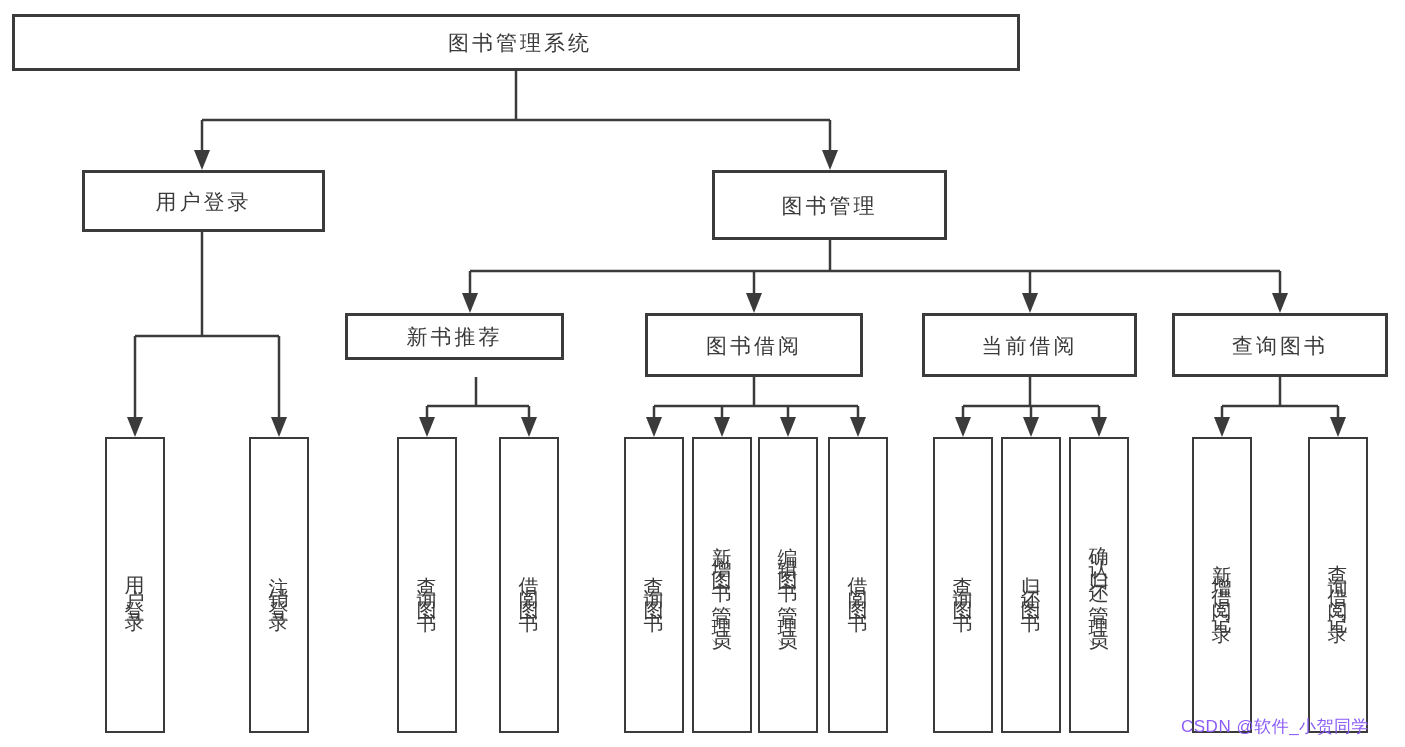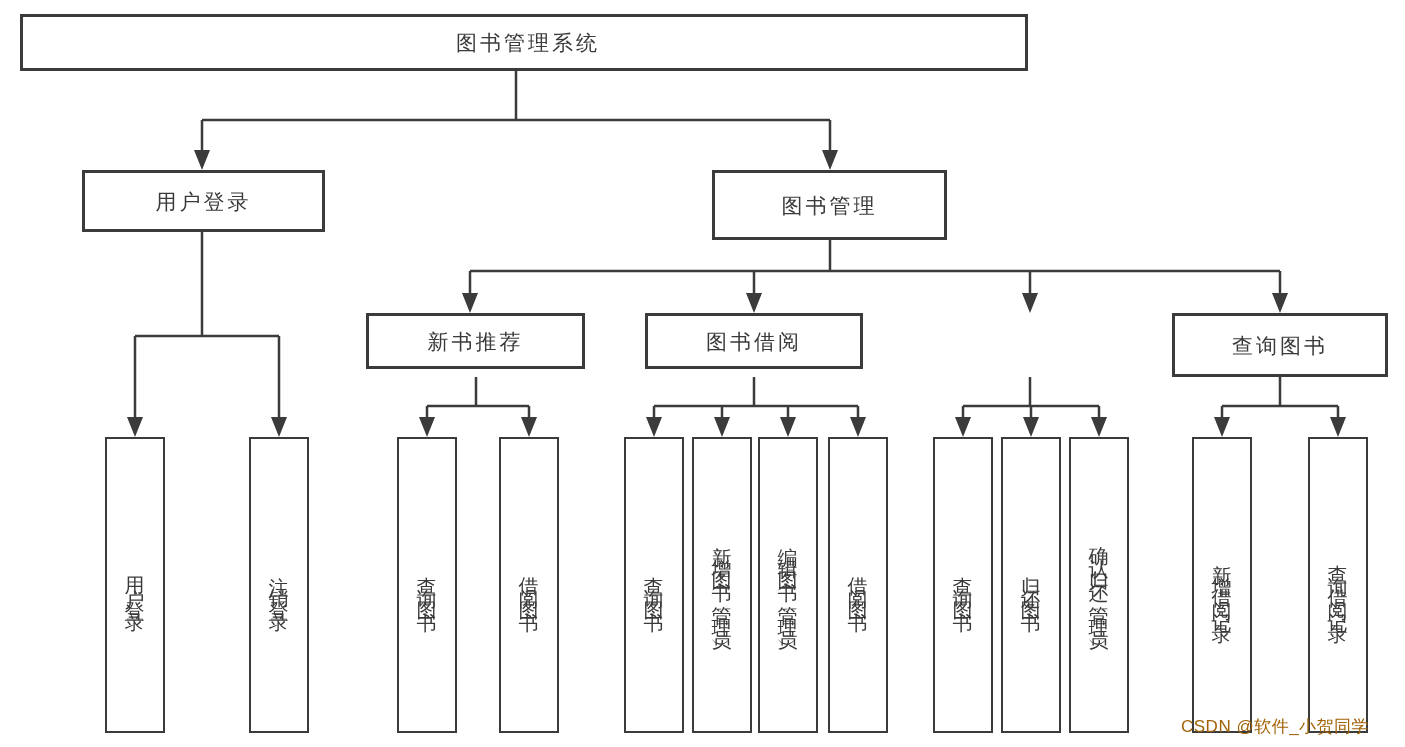--- a/index.html
+++ b/index.html
@@ -36,21 +36,21 @@
     letter-spacing:12px;
     line-height:1;
     white-space:nowrap;
   }
   .watermark{
     position:absolute;
     left:1181px;
     top:715px;
     z-index:5;
     font-size:17px;
-    color:#a16207;
+    color:#8b5cf6;
     white-space:nowrap;
     letter-spacing:0.5px;
   }
 </style>
 </head>
 <body>
 
 <div class="canvas">
 
   <svg class="connectors" width="1405" height="747" viewBox="0 0 1405 747" stroke="#3b3b3b" stroke-width="2.5" fill="#3b3b3b">
@@ -108,36 +108,39 @@
     <polygon points="1091,417 1107,417 1099,437" stroke="none"></polygon>
 
     <line x1="1280" y1="377" x2="1280" y2="406"></line>
     <line x1="1222" y1="406" x2="1338" y2="406"></line>
     <line x1="1222" y1="406" x2="1222" y2="419"></line>
     <polygon points="1214,417 1230,417 1222,437" stroke="none"></polygon>
     <line x1="1338" y1="406" x2="1338" y2="419"></line>
     <polygon points="1330,417 1346,417 1338,437" stroke="none"></polygon>
   </svg>
 
-  <div class="node hbox" style="left:20px;top:14px;width:1008px;height:57px;padding-left:8px;">
+  <div class="node hbox" style="left:12px;top:14px;width:1008px;height:57px;padding-left:8px;">
     <span>图书管理系统</span>
   </div>
 
   <div class="node hbox" style="left:82px;top:170px;width:243px;height:62px;">
     <span>用户登录</span>
   </div>
   <div class="node hbox" style="left:712px;top:170px;width:235px;height:70px;">
     <span>图书管理</span>
   </div>
 
-  <div class="node hbox" style="left:366px;top:313px;width:219px;height:56px;">
+  <div class="node hbox" style="left:345px;top:313px;width:219px;height:47px;">
     <span>新书推荐</span>
   </div>
-  <div class="node hbox" style="left:645px;top:313px;width:218px;height:56px;">
+  <div class="node hbox" style="left:645px;top:313px;width:218px;height:64px;">
     <span>图书借阅</span>
+  </div>
+  <div class="node hbox" style="left:922px;top:313px;width:215px;height:64px;">
+    <span>当前借阅</span>
   </div>
   <div class="node hbox" style="left:1172px;top:313px;width:216px;height:64px;">
     <span>查询图书</span>
   </div>
 
   <div class="node vbox" style="left:105px;top:437px;width:60px;height:296px;">
     <span>用户登录</span>
   </div>
   <div class="node vbox" style="left:249px;top:437px;width:60px;height:296px;">
     <span>注销登录</span>

